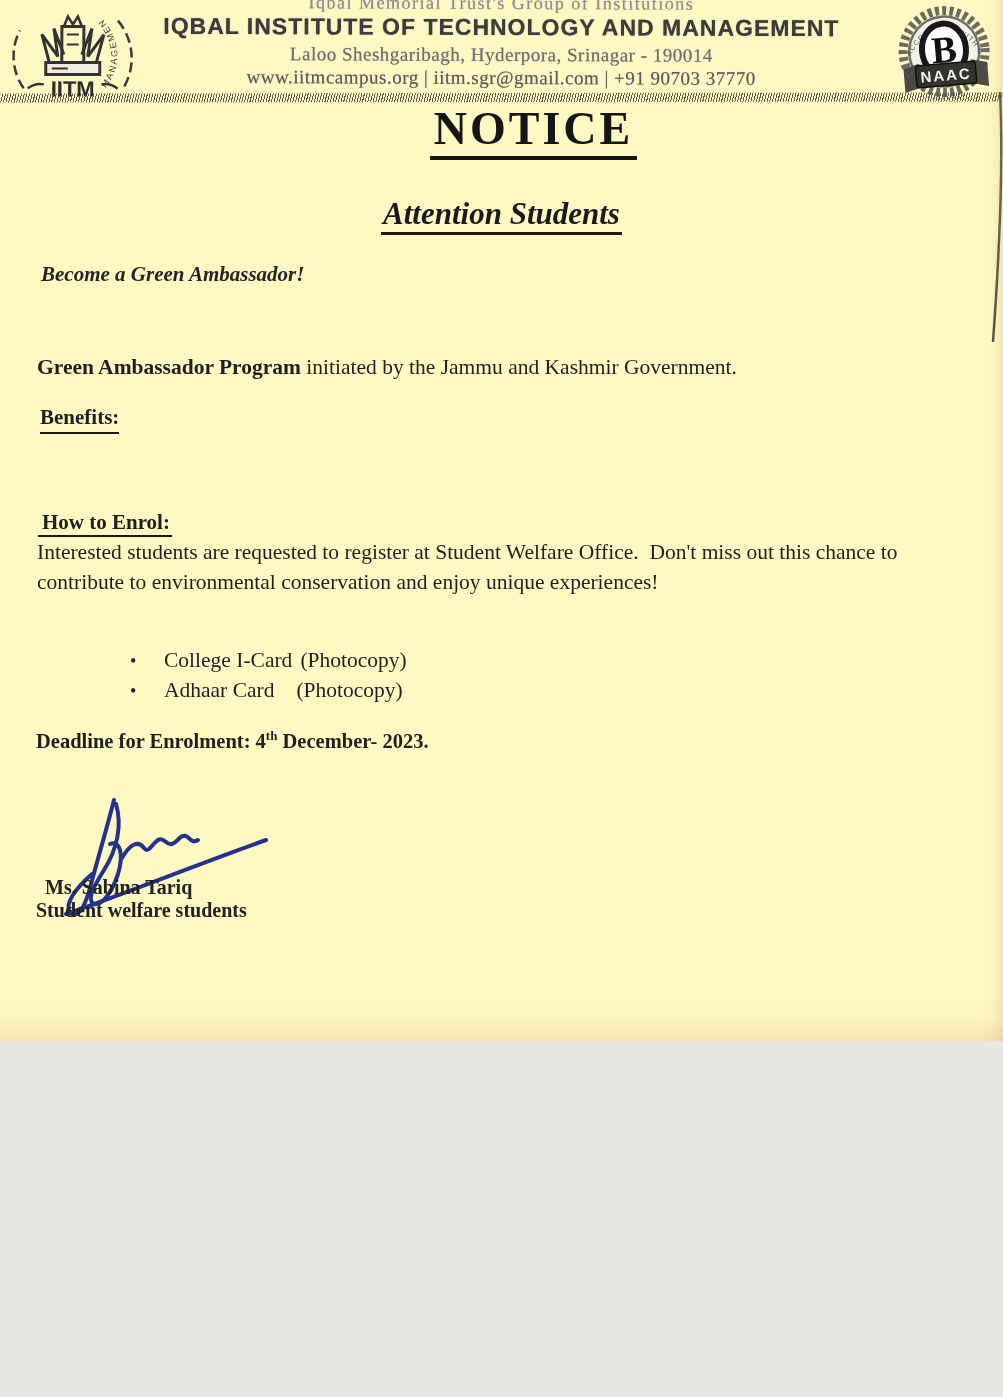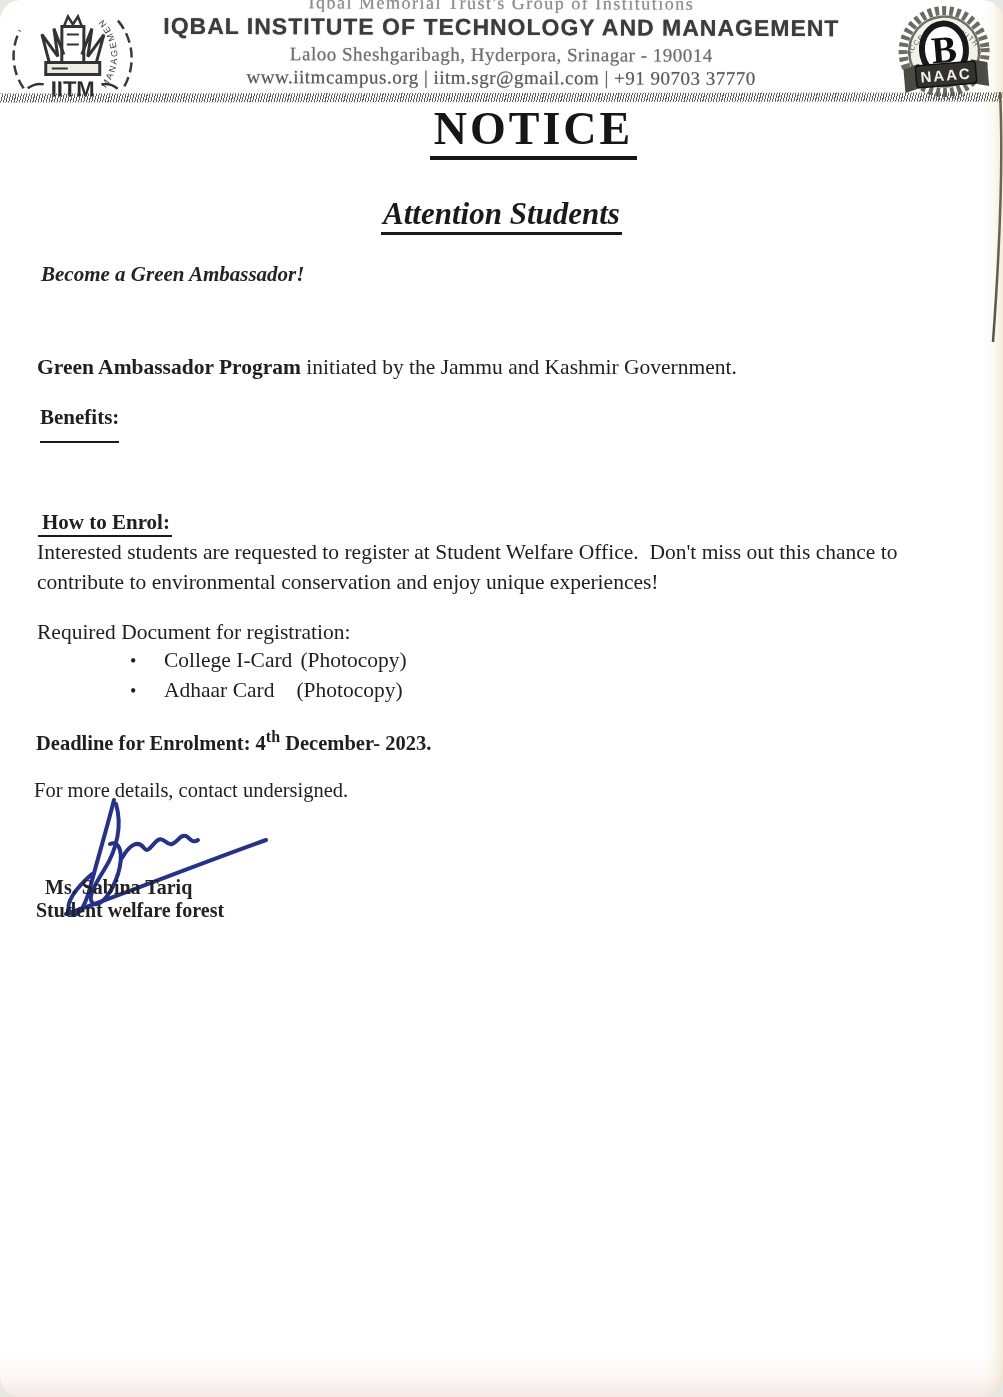--- a/index.html
+++ b/index.html
@@ -1,24 +1,23 @@
 <!DOCTYPE html>
 <html><head>
 <meta charset="utf-8">
 <style>
   html,body{margin:0;padding:0;background:#e9e7e1;}
   .page{
     position:relative;
-    width:1003px;height:1397px;
+    width:1003px;height:1041px;
     margin:0 auto;
-    background:#ffffff;
+    background:#fef9c3;
     overflow:hidden;
     font-family:"Liberation Serif", serif;
     color:#1f1f1f;
-    border-radius:21px;
   }
   
   .edge-right{
     position:absolute;top:0;right:0;width:22px;height:100%;
     background:linear-gradient(to left, rgba(214,186,110,0.28), rgba(214,186,110,0.07) 10px, transparent 22px);
     pointer-events:none;
   }
   .edge-bottom{
     position:absolute;left:0;bottom:0;width:100%;height:46px;
     background:linear-gradient(to top, rgba(206,138,118,0.20), rgba(206,138,118,0.05) 22px, transparent 46px);
@@ -73,36 +72,36 @@
     font-weight:bold;font-style:italic;font-size:31px;color:#1a1a1a;
   }
   .attention span{border-bottom:3px solid #1a1a1a;padding:0 2px 1px 2px;}
 
   .tagline{left:41px;top:262px;font-weight:bold;font-style:italic;font-size:21px;color:#242424;}
 
   .intro{left:37px;top:321px;width:918px;font-size:21.5px;line-height:31px;}
   .intro .b{font-weight:bold;}
 
   .benefits-h{left:40px;top:405px;font-weight:bold;font-size:21px;}
-  .benefits-h span{border-bottom:2.5px solid #1a1a1a;padding-bottom:12px;}
+  .benefits-h span{border-bottom:2.5px solid #1a1a1a;padding-bottom:3px;}
   .benefits-list{left:100px;top:432px;font-size:21.5px;line-height:27px;}
 
   .enrol-h{left:38px;top:510px;font-weight:bold;font-size:21px;}
   .enrol-h span{border-bottom:2.5px solid #1a1a1a;padding:0 2px 1px 4px;}
   .enrol-p{left:37px;top:537px;width:912px;font-size:21.5px;line-height:30px;white-space:pre-wrap;}
 
   .required-h{left:37px;top:620px;font-size:21.5px;}
   .req-list{left:130px;top:648px;font-size:21.5px;}
   .req-item{display:flex;align-items:baseline;height:30px;}
   .req-item .dot{width:34px;font-size:18px;}
   .req-item .note{margin-left:8px;}
   .req-item:nth-child(2) .note{margin-left:22px;}
 
   .deadline{left:36px;top:728px;font-weight:bold;font-size:20.5px;}
-  .deadline sup{font-size:16px;}
+  .deadline sup{font-size:13px;}
   .more-details{left:34px;top:779px;font-size:20.5px;}
 
   .signature{left:38px;top:796px;width:240px;height:130px;}
   .sig-name{left:45px;top:876px;font-weight:bold;font-size:20px;color:#222;}
   .sig-title{left:36px;top:899px;font-weight:bold;font-size:20px;color:#222;}
 
   .closing{top:944px;font-weight:bold;font-size:25px;color:#161616;}
 </style>
 </head>
 <body>
@@ -182,53 +181,51 @@
     <span class="b">Green Ambassador Program</span><span> initiated by the Jammu and Kashmir Government.</span>
   </div>
 
   <div class="abs benefits-h"><span>Benefits:</span></div>
   <div class="abs benefits-list">
   </div>
 
   <div class="abs enrol-h"><span>How to Enrol:</span></div>
   <div class="abs enrol-p">Interested students are requested to register at Student Welfare Office.  Don't miss out this chance to contribute to environmental conservation and enjoy unique experiences!</div>
 
-  <div class="abs required-h">Required Document for registration:</div>
   <div class="abs req-list">
     <div class="req-item">
       <span class="dot">•</span>
       <span>College I-Card</span>
       <span class="note">(Photocopy)</span>
     </div>
     <div class="req-item">
       <span class="dot">•</span>
       <span>Adhaar Card</span>
       <span class="note">(Photocopy)</span>
     </div>
   </div>
 
   <div class="abs deadline">
     <span>Deadline for Enrolment: 4</span><sup>th</sup><span> December- 2023.</span>
   </div>
 
-  <div class="abs more-details">For more details, contact undersigned.</div>
 
   <div class="abs signature">
     <svg width="240" height="130" viewBox="0 0 240 130">
       <g fill="none" stroke="#24318f" stroke-width="4" stroke-linecap="round" stroke-linejoin="round">
         <path d="M76,4 C70,28 60,62 52,92 C46,114 38,124 32,116 C26,108 38,92 54,78"></path>
         <path d="M78,8 C84,28 80,52 66,74 C56,90 48,104 56,108 C64,110 74,96 80,78 C86,58 82,44 72,48"></path>
         <path d="M84,62 C92,48 100,44 106,52 C110,58 114,48 120,44 C126,40 128,50 134,48 C140,46 142,38 148,40 C152,42 154,48 160,44"></path>
         <path d="M28,118 C70,104 150,72 228,44"></path>
       </g>
     </svg>
   </div>
 
   <div class="abs sig-name">Ms. Sabina Tariq</div>
-  <div class="abs sig-title">Student welfare forest</div>
+  <div class="abs sig-title">Student welfare students</div>
 
 
   <svg class="scan-line" viewBox="0 0 16 250">
     <path d="M13,0 C16,60 14,140 6,250" fill="none" stroke="#2c2c2c" stroke-width="2.5" opacity="0.85"></path>
   </svg>
   <div class="edge-right"></div>
   <div class="edge-bottom"></div>
 
 </div>
 

